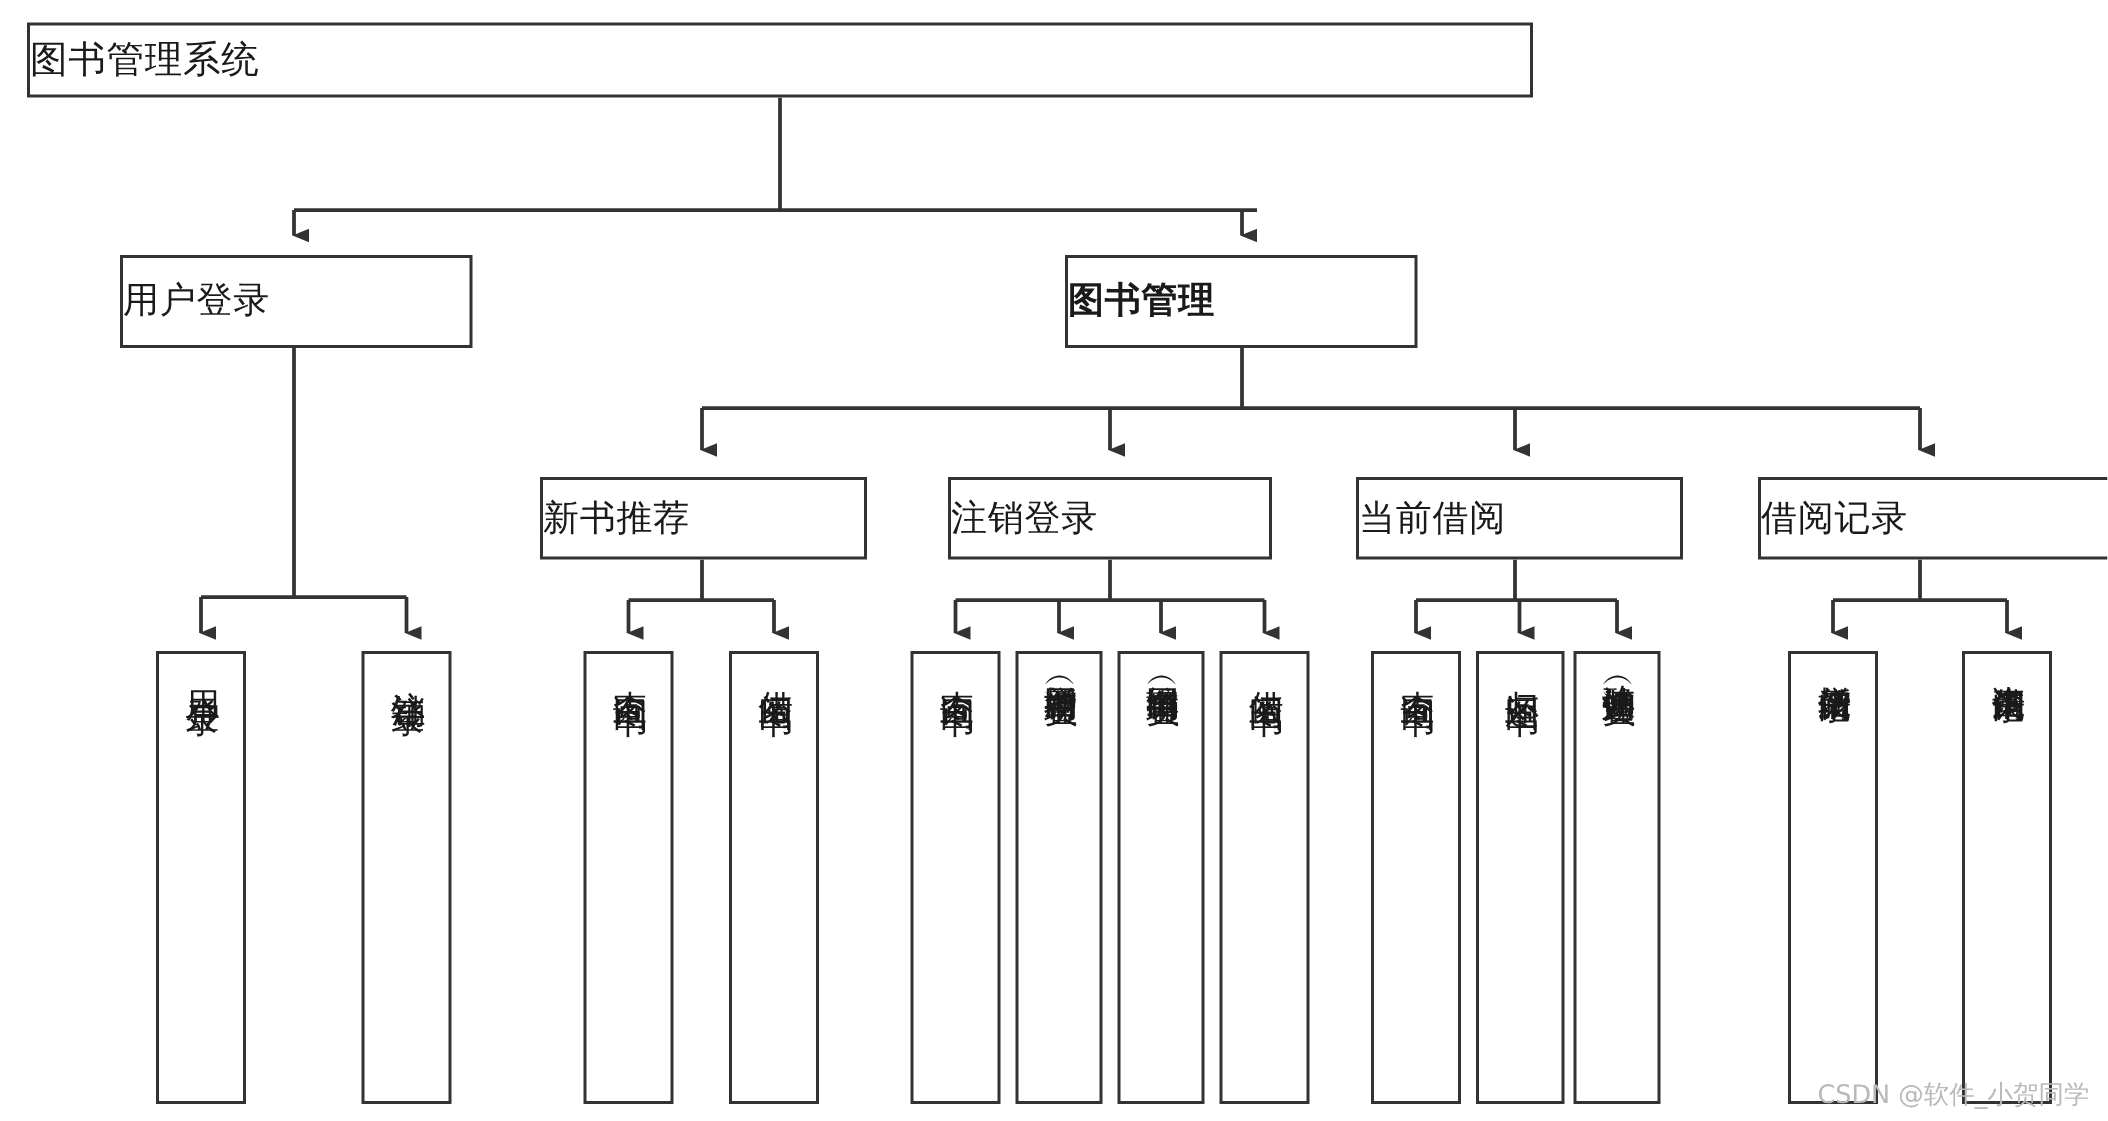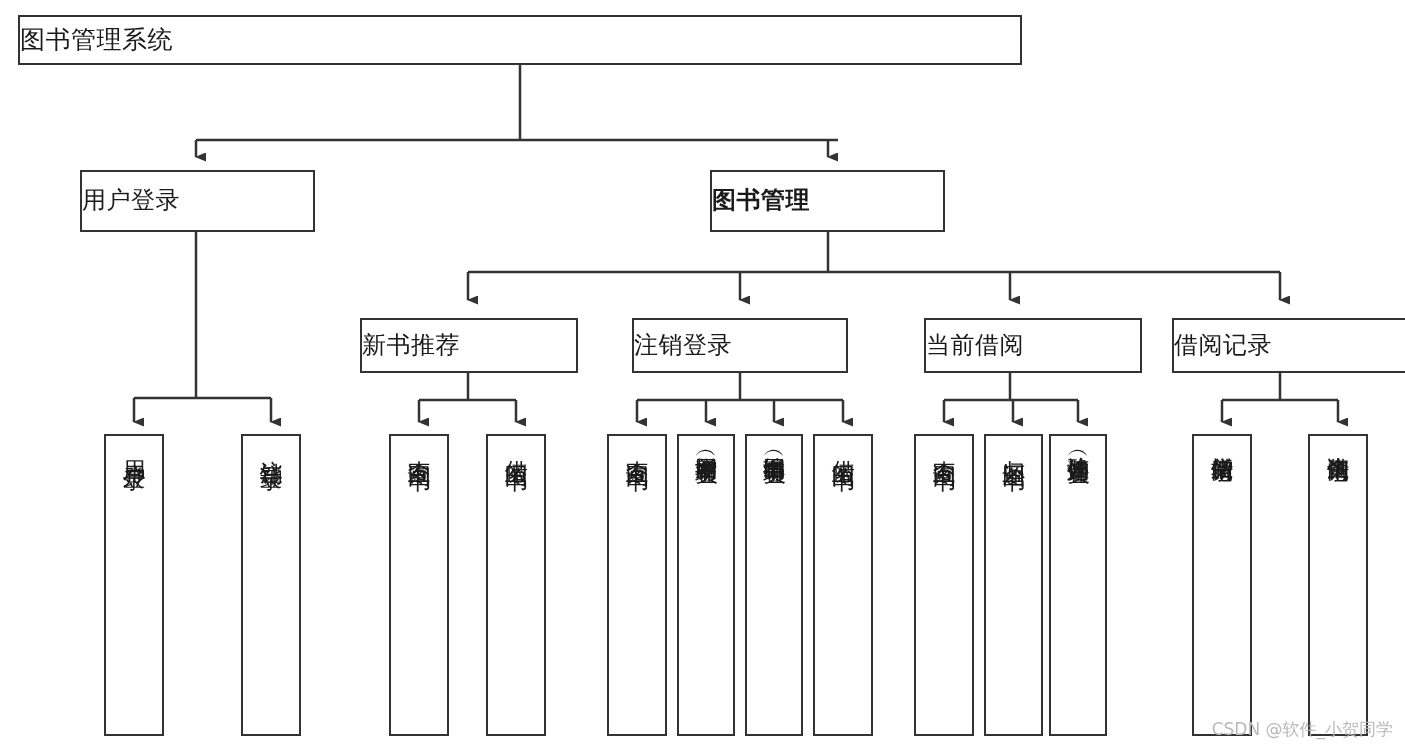--- a/index.html
+++ b/index.html
@@ -150,21 +150,21 @@
   <div class="node horiz" style="left:710px; top:170px; width:235px; height:62px;font-weight:bold;">
     <span class="node-label">图书管理</span>
   </div>
 
   <div class="node horiz" style="left:360px; top:318px; width:218px; height:55px;">
     <span class="node-label">新书推荐</span>
   </div>
   <div class="node horiz" style="left:632px; top:318px; width:216px; height:55px;">
     <span class="node-label">注销登录</span>
   </div>
-  <div class="node horiz" style="left:924px; top:318px; width:218px; height:55px;">
+  <div class="node horiz" style="left:904px; top:318px; width:218px; height:55px;">
     <span class="node-label">当前借阅</span>
   </div>
   <div class="node horiz" style="left:1172px; top:318px; width:263px; height:55px;">
     <span class="node-label">借阅记录</span>
   </div>
 
   <div class="node vert" style="left:104px; top:434px; width:60px; height:302px;">
     <span class="node-label">用户登录</span>
   </div>
   <div class="node vert" style="left:241px; top:434px; width:60px; height:302px;">

